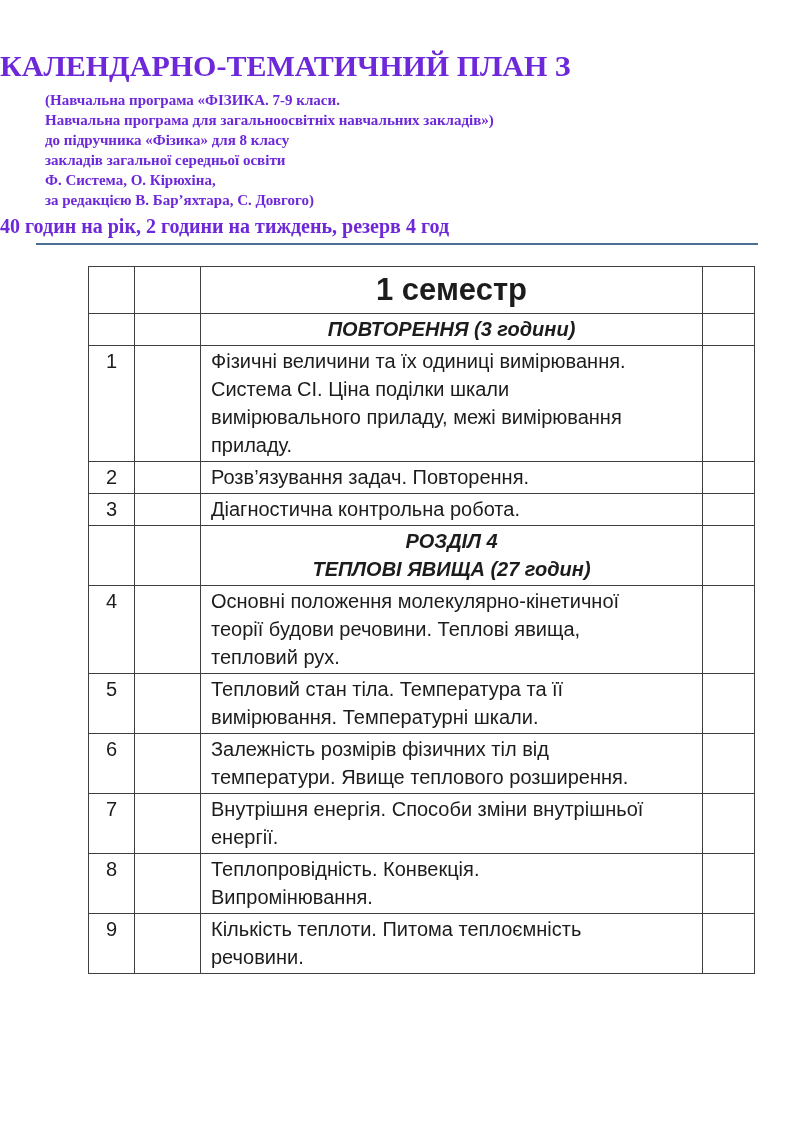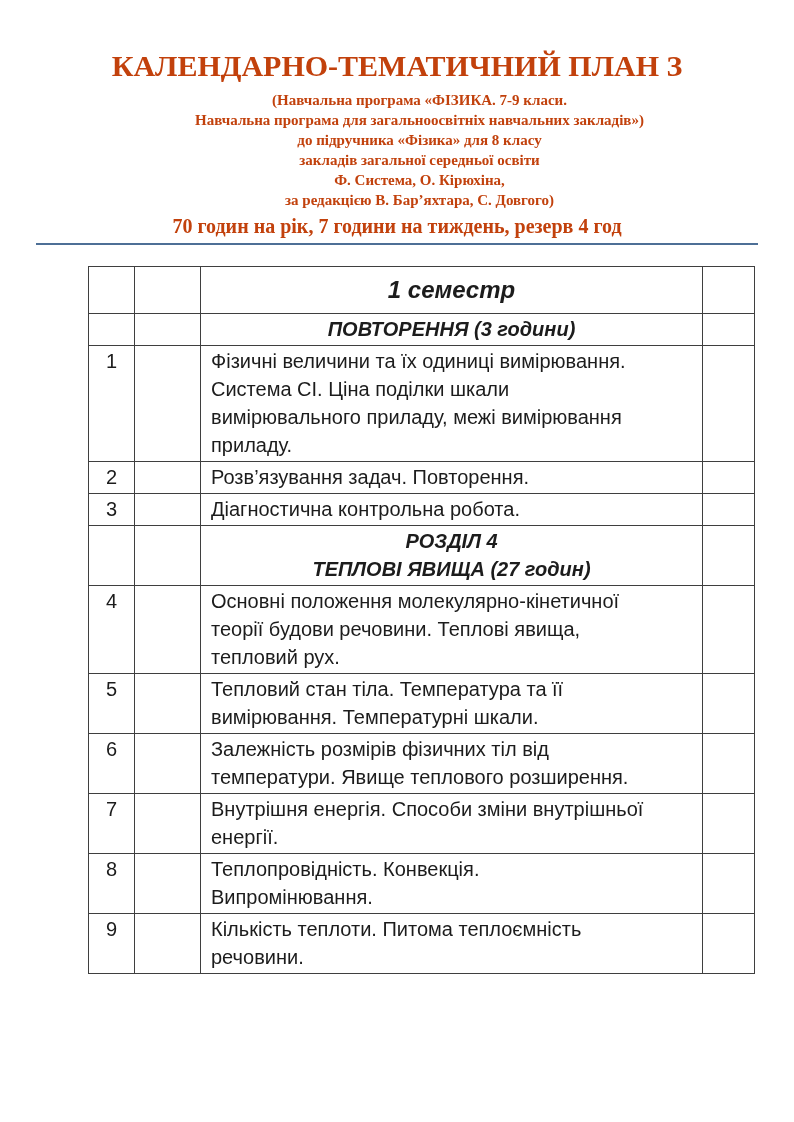--- a/index.html
+++ b/index.html
@@ -1,37 +1,37 @@
 <!DOCTYPE html>
 <html><head>
 <meta charset="utf-8">
 <style>
   html, body { margin:0; padding:0; background:#ffffff; }
   .page {
     width:794px; height:1122px; background:#ffffff; position:relative;
     font-family:"Liberation Sans", sans-serif; overflow:hidden;
   }
   .doc-header {
-    padding-top:44px; text-align:center; color:#c2410c;
+    padding-top:44px; color:#6d28d9;
     font-family:"Liberation Serif", serif;
   }
   .title-line { display:block; font-size:30px; line-height:43px; font-weight:700; letter-spacing:0px; }
   .program-note { margin-top:3px; }
   .program-line { display:block; font-size:15px; line-height:20px; font-weight:700;padding-left:45px; }
   .hours-line { font-size:20px; line-height:26px; font-weight:700; margin-top:3px; }
   .header-rule { border:none; border-top:2px solid #4d6f96; margin:4px 36px 0 36px; }
 
   table.plan {
     border-collapse:collapse; table-layout:fixed;
     margin:21px 0 0 88px; width:666px; color:#1c1c1c;
   }
   td.cell { border:1px solid #3f3f3f; vertical-align:top; padding:1px 0 2px 0; }
   td.topic { padding:1px 10px 2px 10px; font-size:20px; line-height:28px; text-align:left; }
   td.num { text-align:center; font-size:20px; line-height:28px; }
-  td.semester { text-align:center; font-weight:700; font-style:italic; font-size:24px; line-height:43px; }
+  td.semester { text-align:center; font-weight:700; font-size:31px; line-height:43px; }
   td.section { text-align:center; font-weight:700; font-style:italic; }
   .tline { white-space:nowrap; overflow:visible; }
   td.semester .tline, td.section .tline { white-space:normal; }
 </style>
 </head>
 <body>
 
 <div class="page">
 
   <header class="doc-header">
@@ -39,21 +39,21 @@
       <span class="title-line">КАЛЕНДАРНО-ТЕМАТИЧНИЙ ПЛАН З</span>
     </h1>
     <div class="program-note">
       <span class="program-line">(Навчальна програма «ФІЗИКА. 7-9 класи.</span>
       <span class="program-line">Навчальна програма для загальноосвітніх навчальних закладів»)</span>
       <span class="program-line">до підручника «Фізика» для 8 класу</span>
       <span class="program-line">закладів загальної середньої освіти</span>
       <span class="program-line">Ф. Система, О. Кірюхіна,</span>
       <span class="program-line">за редакцією В. Бар’яхтара, С. Довгого)</span>
     </div>
-    <div class="hours-line">70 годин на рік, 7 години на тиждень, резерв 4 год</div>
+    <div class="hours-line">40 годин на рік, 2 години на тиждень, резерв 4 год</div>
   </header>
 
   <hr class="header-rule">
 
   <table class="plan">
     <colgroup>
       <col style="width:46px">
       <col style="width:66px">
       <col style="width:502px">
       <col style="width:52px">

